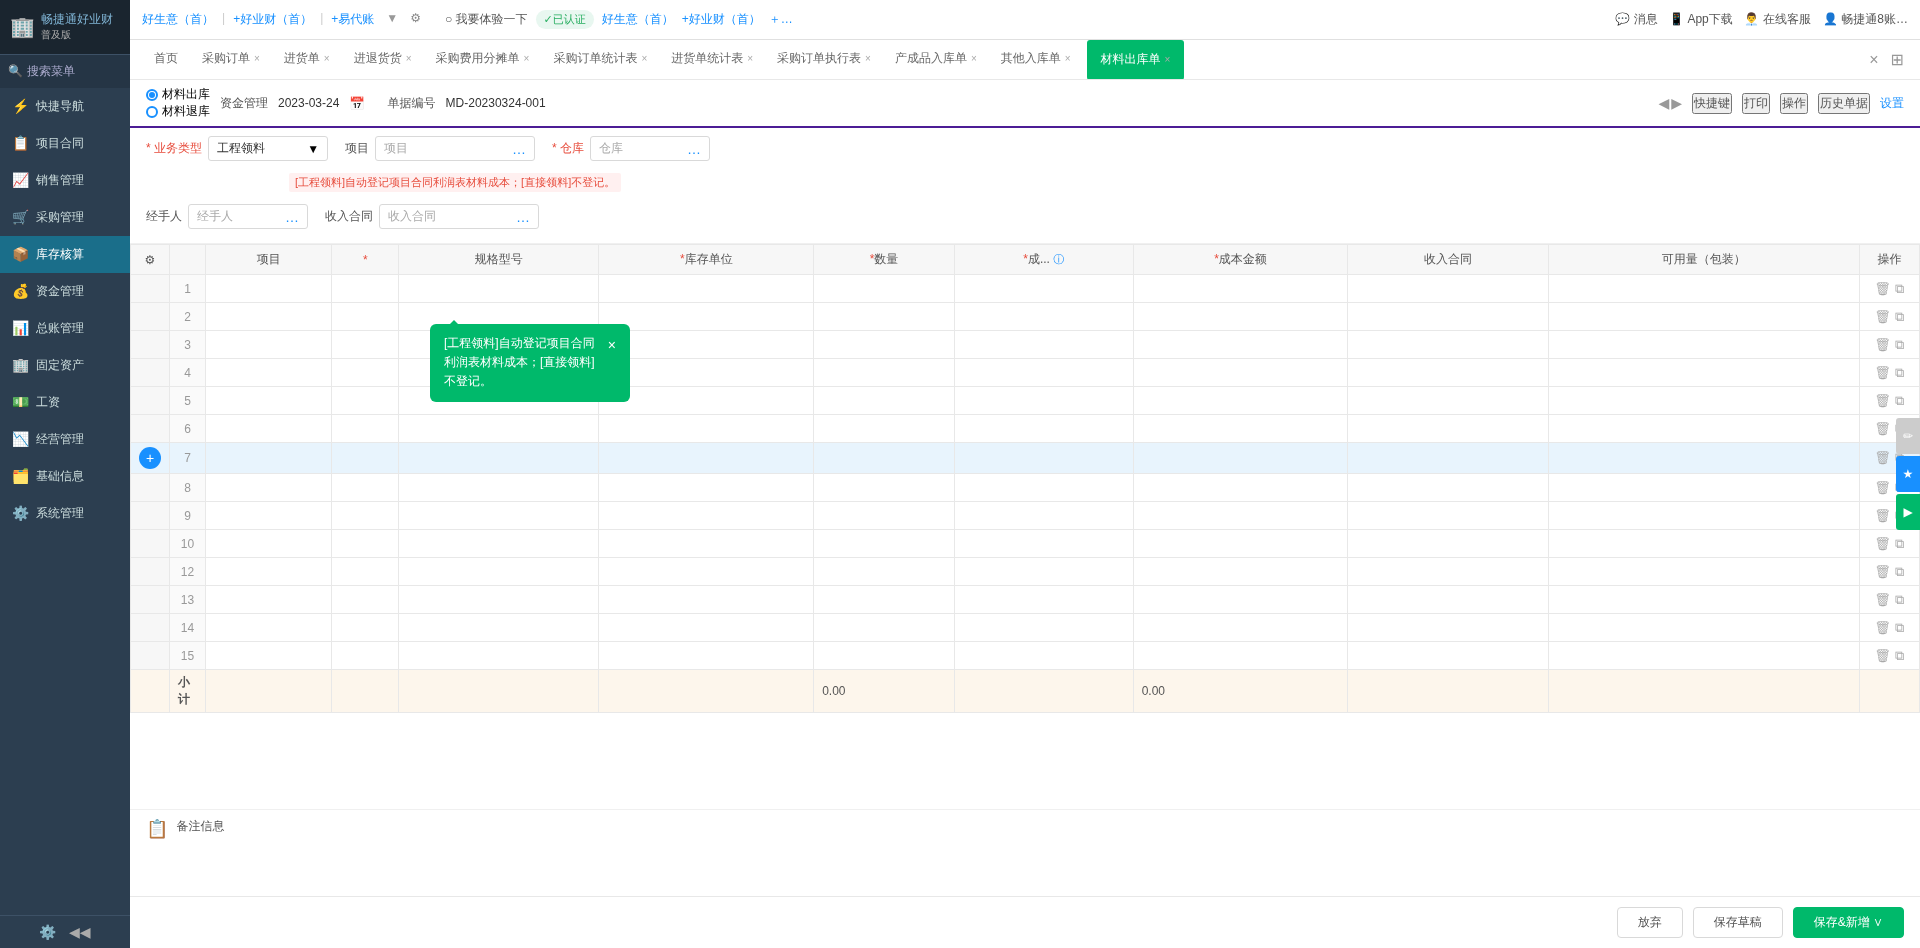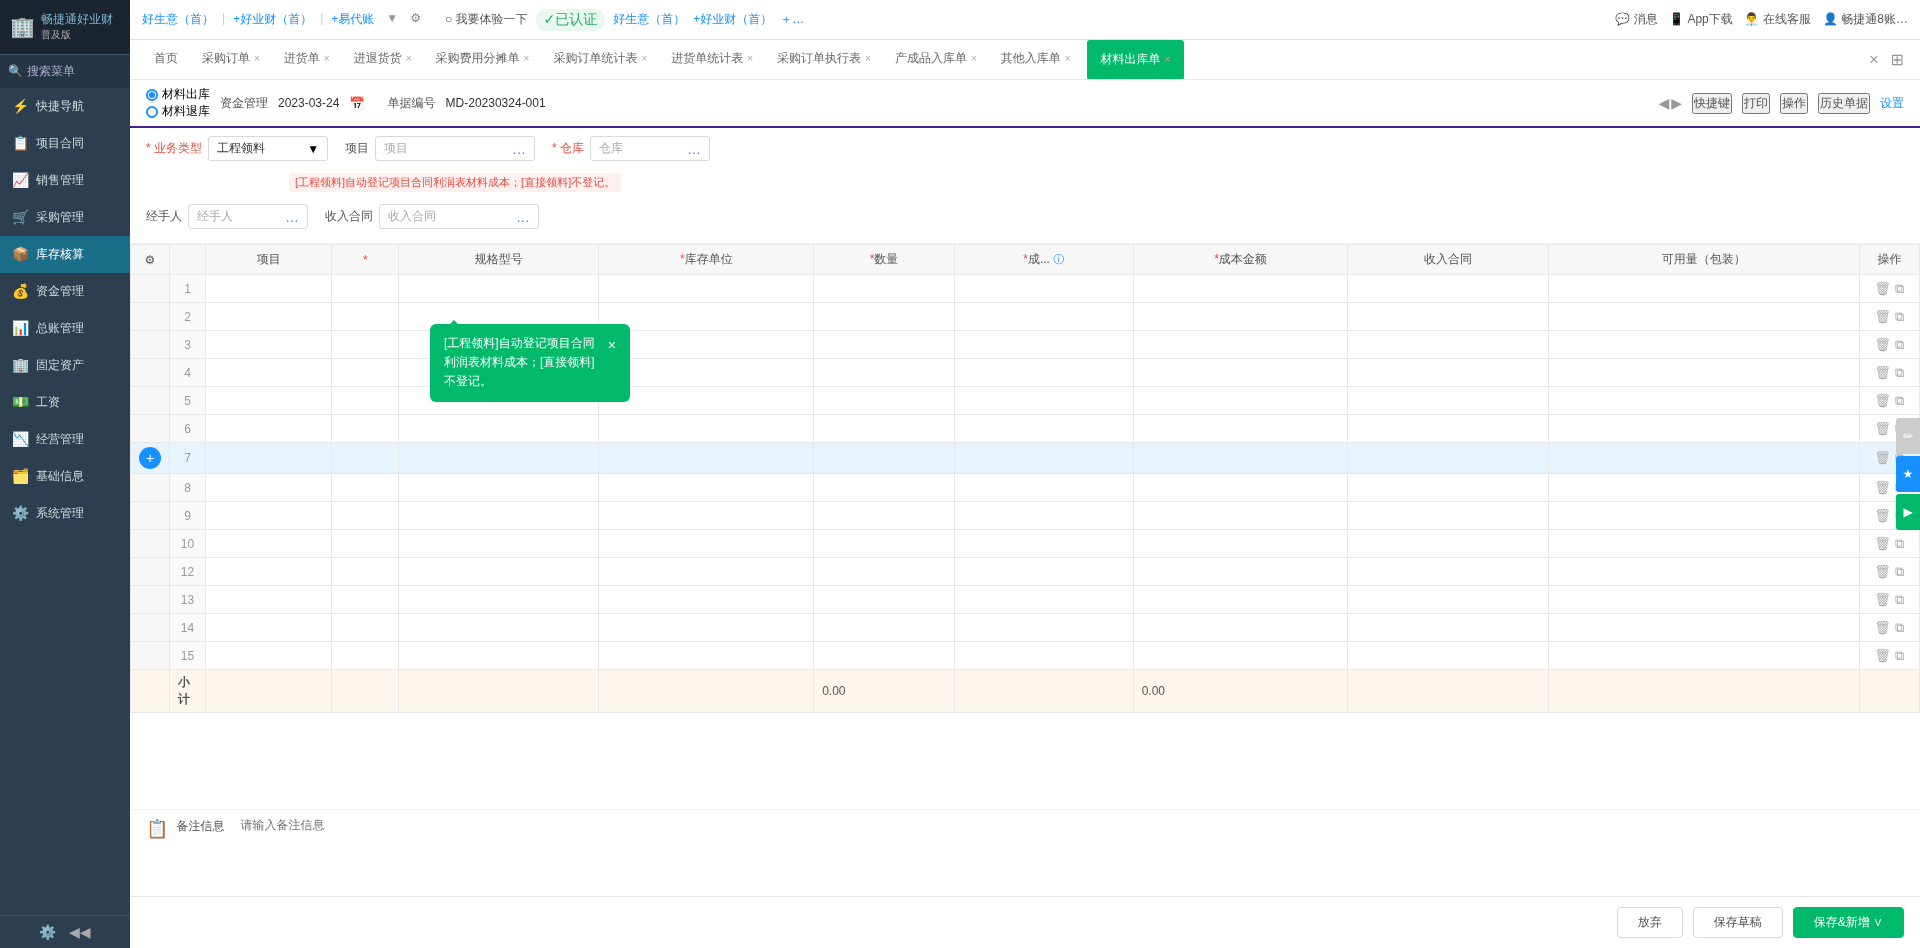--- a/index.html
+++ b/index.html
@@ -21,21 +21,21 @@
 
     
     .main { flex: 1; display: flex; flex-direction: column; overflow: hidden; }
 
     
     .appbar { background: #fff; height: 40px; display: flex; align-items: center; padding: 0 12px; border-bottom: 1px solid #e0e0e0; gap: 8px; }
     .appbar-links { display: flex; gap: 8px; color: #1890ff; font-size: 12px; }
     .appbar-links span { cursor: pointer; }
     .appbar-right { margin-left: auto; display: flex; align-items: center; gap: 12px; font-size: 12px; color: #555; }
     .appbar-right span { cursor: pointer; display: flex; align-items: center; gap: 3px; }
-    .certified-badge { background: #e8f7f0; color: #27ae60; padding: 2px 8px; border-radius: 10px; font-size: 14px; }
+    .certified-badge { background: #e8f7f0; color: #27ae60; padding: 2px 8px; border-radius: 10px; font-size: 11px; }
 
     
     .content { flex: 1; display: flex; flex-direction: column; overflow: hidden; background: #fff; margin: 0; }
 
     
     .subtabs { background: #fff; display: flex; align-items: center; padding: 0 12px; border-bottom: 1px solid #e8e8e8; height: 40px; gap: 0; overflow: hidden; }
     .subtab { padding: 0 12px; height: 40px; display: flex; align-items: center; font-size: 12px; color: #666; cursor: pointer; border-bottom: 2px solid transparent; white-space: nowrap; }
     .subtab .close-x { margin-left: 4px; font-size: 10px; color: #aaa; }
     .subtab.highlight { background: #00b96b; color: #fff; border-radius: 3px; margin-left: 4px; border-bottom: none; padding: 0 14px; }
     .subtab-spacer { flex: 1; }
@@ -536,21 +536,20 @@
               <td></td>
             </tr>
           </tbody>
       </table>
     </div>
 
     <div class="footer-area">
       <div class="footer-note">
         <span class="note-icon">📋</span>
         <span class="note-label">备注信息</span>
-        <input class="note-input" placeholder="请输入备注信息" style="">
       </div>
     </div>
 
     <div class="bottom-bar">
       <button class="btn">放弃</button>
       <button class="btn">保存草稿</button>
       <button class="btn btn-success">保存&amp;新增 ∨</button>
     </div>
 
   </div>

